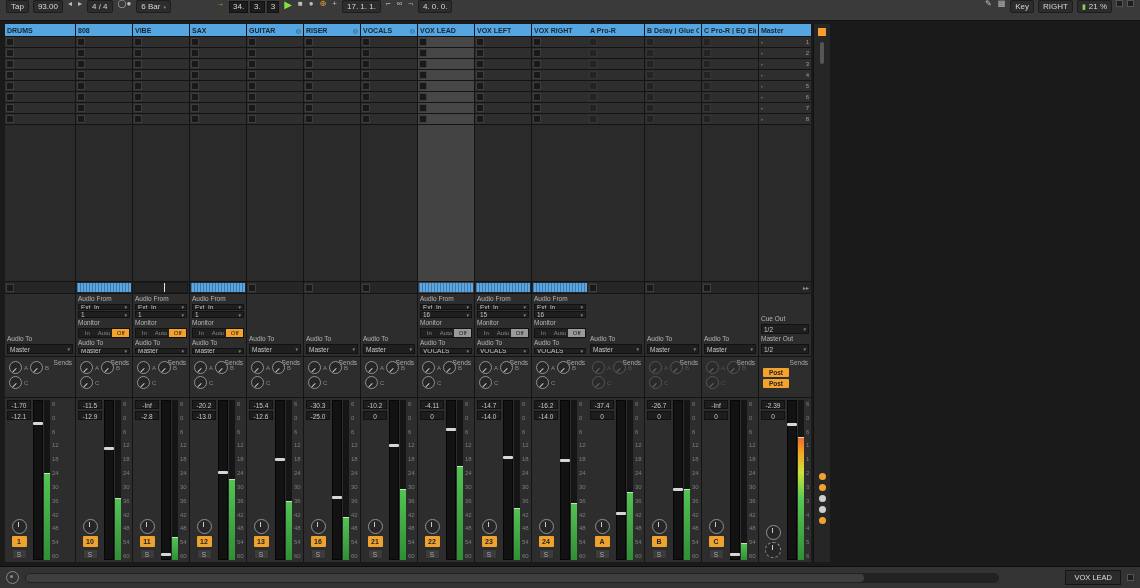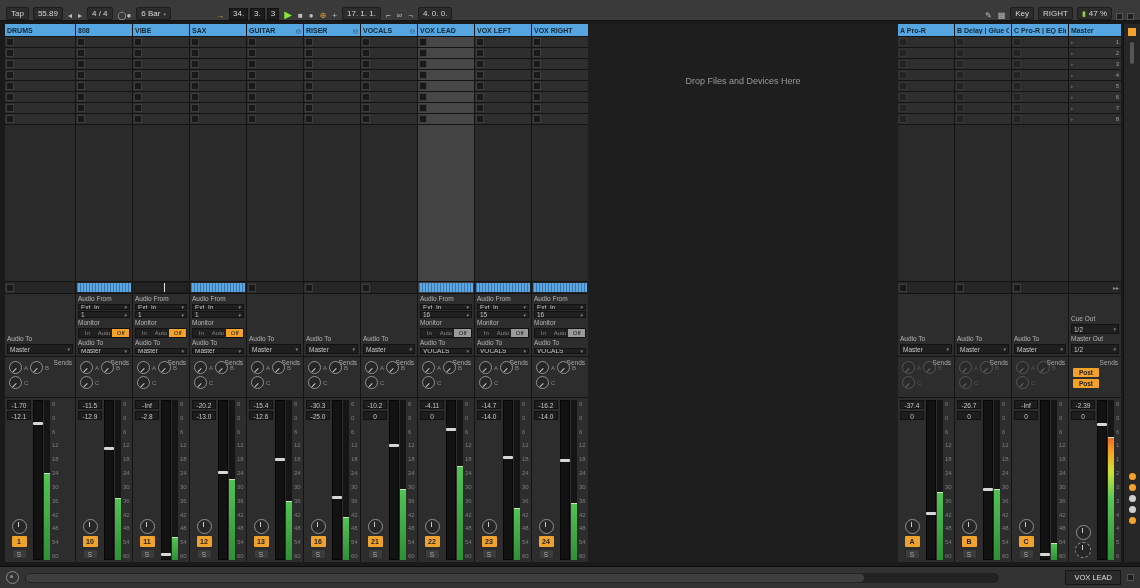--- a/index.html
+++ b/index.html
@@ -2,21 +2,21 @@
 <html><head>
 <meta charset="utf-8">
 <style>
   html,body{margin:0;padding:0;}
   body{width:1140px;height:588px;overflow:hidden;background:#1a1a1a;
        font-family:"Liberation Sans",sans-serif;-webkit-user-select:none;user-select:none;}
   #app{width:1140px;height:588px;display:flex;flex-direction:column;}
 
   
   #toolbar{height:20px;background:#3a3a3a;border-bottom:1px solid #141414;display:flex;
-           align-items:flex-end;padding:0 6px;gap:4px;font-size:8px;color:#c8c8c8;flex:0 0 auto;}
+           align-items:flex-start;padding:0 6px;gap:4px;font-size:8px;color:#c8c8c8;flex:0 0 auto;}
   .tfield{background:#2c2c2c;border:1px solid #1d1d1d;border-radius:2px;height:13px;display:flex;
           align-items:center;padding:0 4px;gap:3px;color:#d6d6d6;white-space:nowrap;box-sizing:border-box;
           font-size:8px;font-family:inherit;}
   button.tfield{cursor:default;}
   .ticon{font-size:8px;color:#bdbdbd;line-height:1;padding:0 1px;}
   .ticon.orange{color:#f5a22d;}
   .ticon.play{color:#86e53a;font-size:10px;}
   .pos span{background:#1d1d1d;border:1px solid #121212;padding:0 3px;height:10px;line-height:10px;}
   .tfield.pos{background:transparent;border:none;gap:2px;padding:0;}
   .tspace{width:36px;}
@@ -127,21 +127,21 @@
   .seltrack{background:#2a2a2a;border:1px solid #151515;color:#ddd;font-size:7.5px;height:13px;
             line-height:13px;padding:0 8px;}
 </style>
 </head>
 <body>
 
 <div id="app">
 
   <header id="toolbar">
     <button class="tfield">Tap</button>
-    <div class="tfield">55.89</div>
+    <div class="tfield">93.00</div>
     <span class="ticon">◂</span>
     <span class="ticon">▸</span>
     <div class="tfield">4 / 4</div>
     <span class="ticon">◯●</span>
     <div class="tfield">
       <span>6 Bar</span>
       <span class="rarrow">▾</span>
     </div>
     <div class="tspace"></div>
     <span class="ticon orange">→</span>
@@ -160,21 +160,21 @@
     <span class="ticon">∞</span>
     <span class="ticon">¬</span>
     <div class="tfield">4. 0. 0.</div>
     <div class="tspace big"></div>
     <span class="ticon">✎</span>
     <span class="ticon">▦</span>
     <div class="tfield">Key</div>
     <div class="tfield">RIGHT</div>
     <div class="tfield">
       <span class="cpubar">▮</span>
-      <span>47 %</span>
+      <span>21 %</span>
     </div>
     <span class="miniind"></span>
     <span class="miniind"></span>
   </header>
 
   <main id="session">
     <div id="tracks">
         <div class="track" style="width: 70px;">
           <div class="thead">
             <span class="tname">DRUMS</span>
@@ -1142,23 +1142,20 @@
                 <span>36</span>
                 <span>42</span>
                 <span>48</span>
                 <span>54</span>
                 <span>60</span>
               </div>
             </div>
           </div>
         </div>
       </div>
-    <div id="dropzone">
-      <span>Drop Files and Devices Here</span>
-    </div>
     <div id="returns">
         <div class="track" style="width: 56px;">
           <div class="thead">
             <span class="tname">A Pro-R</span>
           </div>
           <div class="slots">
             <div class="slot dimslot">
               <span class="stopbtn"></span>
             </div>
             <div class="slot dimslot">

